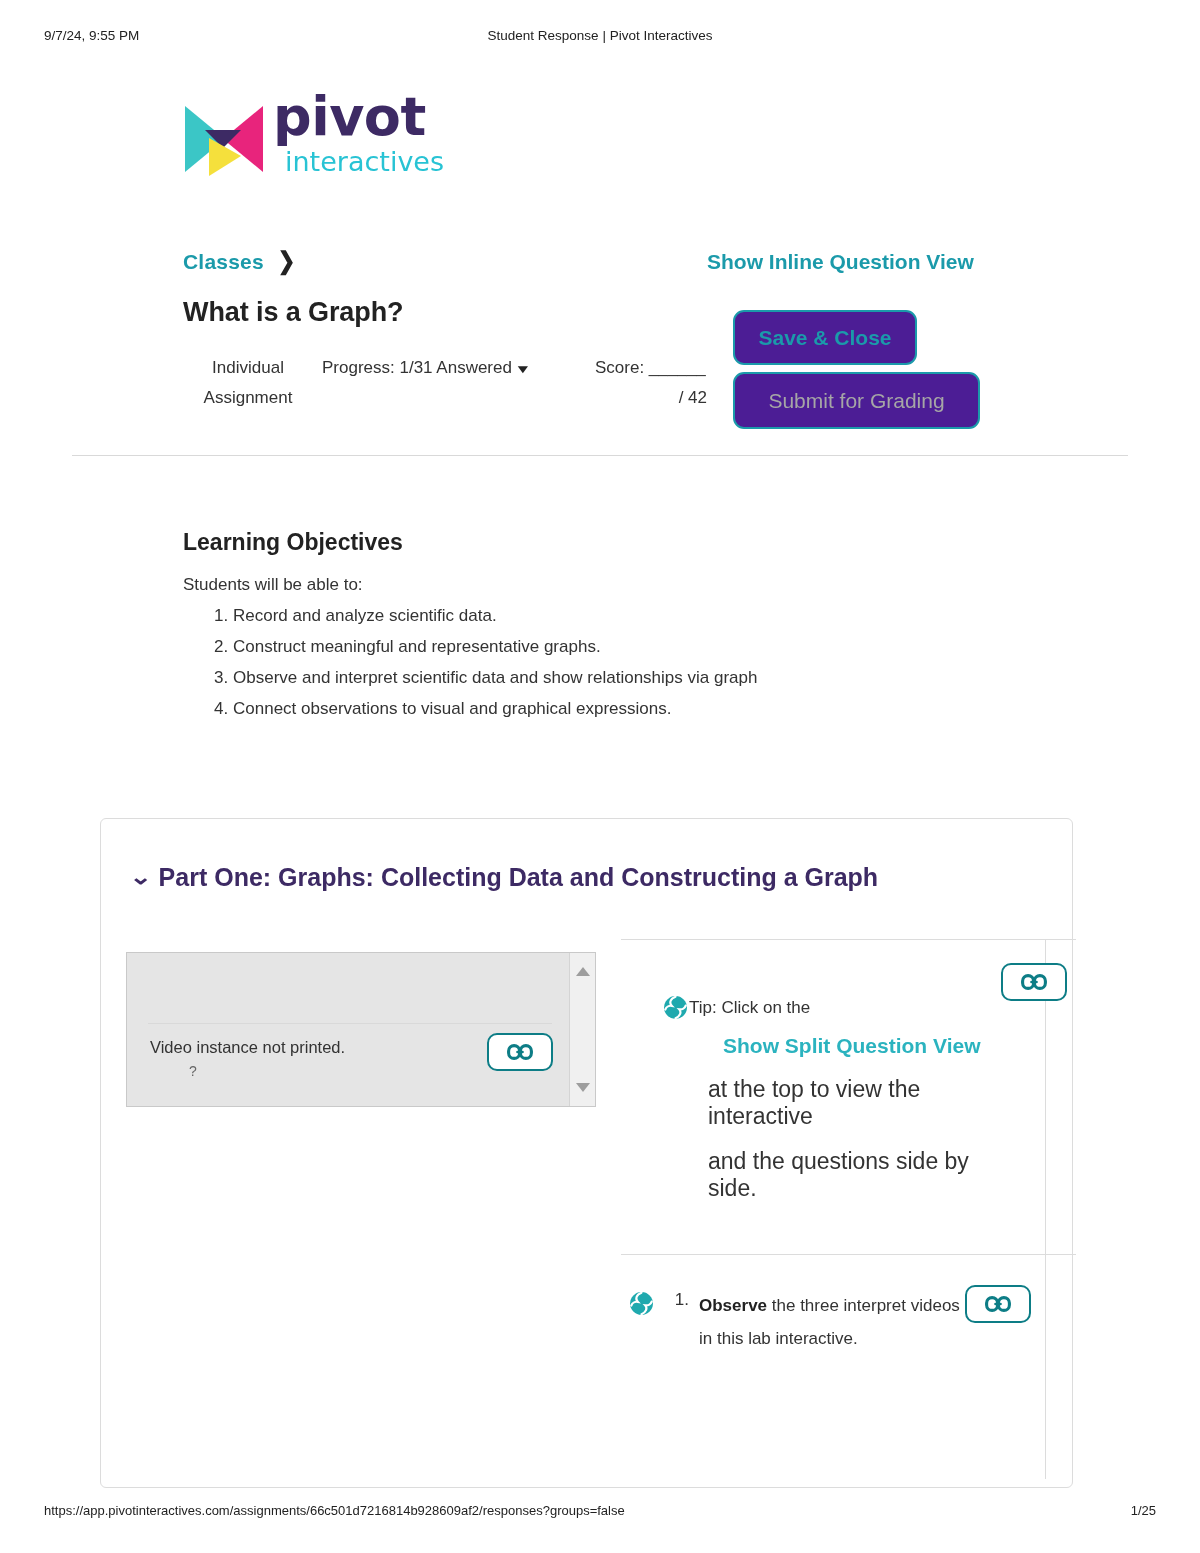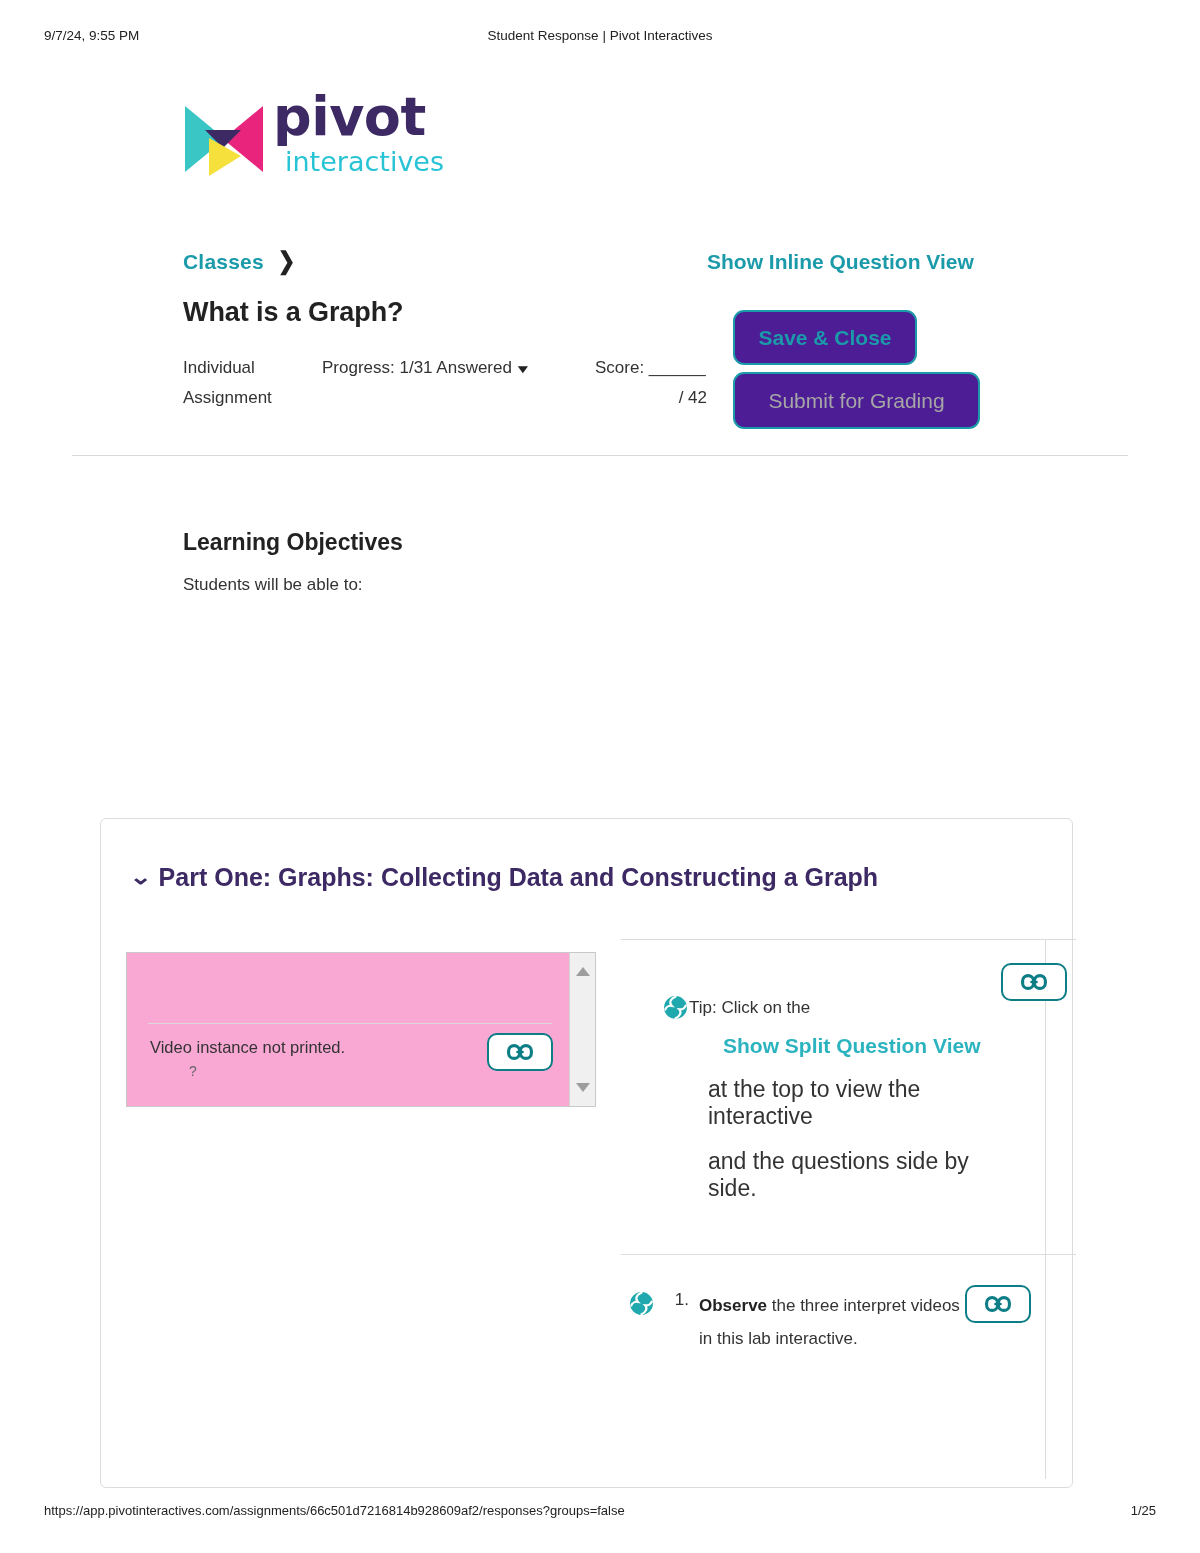--- a/index.html
+++ b/index.html
@@ -115,21 +115,21 @@
   }
 
   .meta-row {
     position: absolute;
     left: 183px; top: 353px;
     font-size: 17px;
     color: #333;
     line-height: 30px;
   }
   .meta-assign {
-    position: absolute; left: 0; top: 0; width: 130px;
+    position: absolute; left: 0; top: 0; width: 130px; text-align: center;
   }
   .meta-progress {
     position: absolute; left: 139px; top: 0;
     display: flex; align-items: center; gap: 5px;
     white-space: nowrap;
   }
   .meta-progress .caret {
     font-size: 12px; color: #222; line-height: 1;
     transform: translateY(1px) scaleX(1.45);
   }
@@ -229,21 +229,21 @@
     line-height: 1;
     transform: translateY(-1px) scaleX(1.3);
   }
 
   
   .interactive {
     position: absolute;
     left: 25px; top: 133px;
     width: 470px; height: 155px;
     border: 1px solid #c9c9c9;
-    background: #f9a8d4;
+    background: #e5e5e5;
   }
   .interactive .inner-rule {
     position: absolute;
     left: 21px; top: 70px;
     width: 404px; height: 1px;
     background: #d9d9d9;
   }
   .interactive .vi-text {
     position: absolute;
     left: 23px; top: 85px;
@@ -425,20 +425,26 @@
     </div>
   </div>
 
   <div class="btn btn-save">Save &amp; Close</div>
   <div class="btn btn-submit">Submit for Grading</div>
 
   <div class="hr-main"></div>
 
   <div class="lo-head">Learning Objectives</div>
   <div class="lo-sub">Students will be able to:</div>
+  <ol class="lo-list">
+    <li>Record and analyze scientific data.</li>
+    <li>Construct meaningful and representative graphs.</li>
+    <li>Observe and interpret scientific data and show relationships via graph</li>
+    <li>Connect observations to visual and graphical expressions.</li>
+  </ol>
 
   <div class="card">
 
     <div class="card-head">
       <span class="chev-down">⌄</span>
       <span>Part One: Graphs: Collecting Data and Constructing a Graph</span>
     </div>
 
     <div class="interactive">
       <div class="inner-rule"></div>

